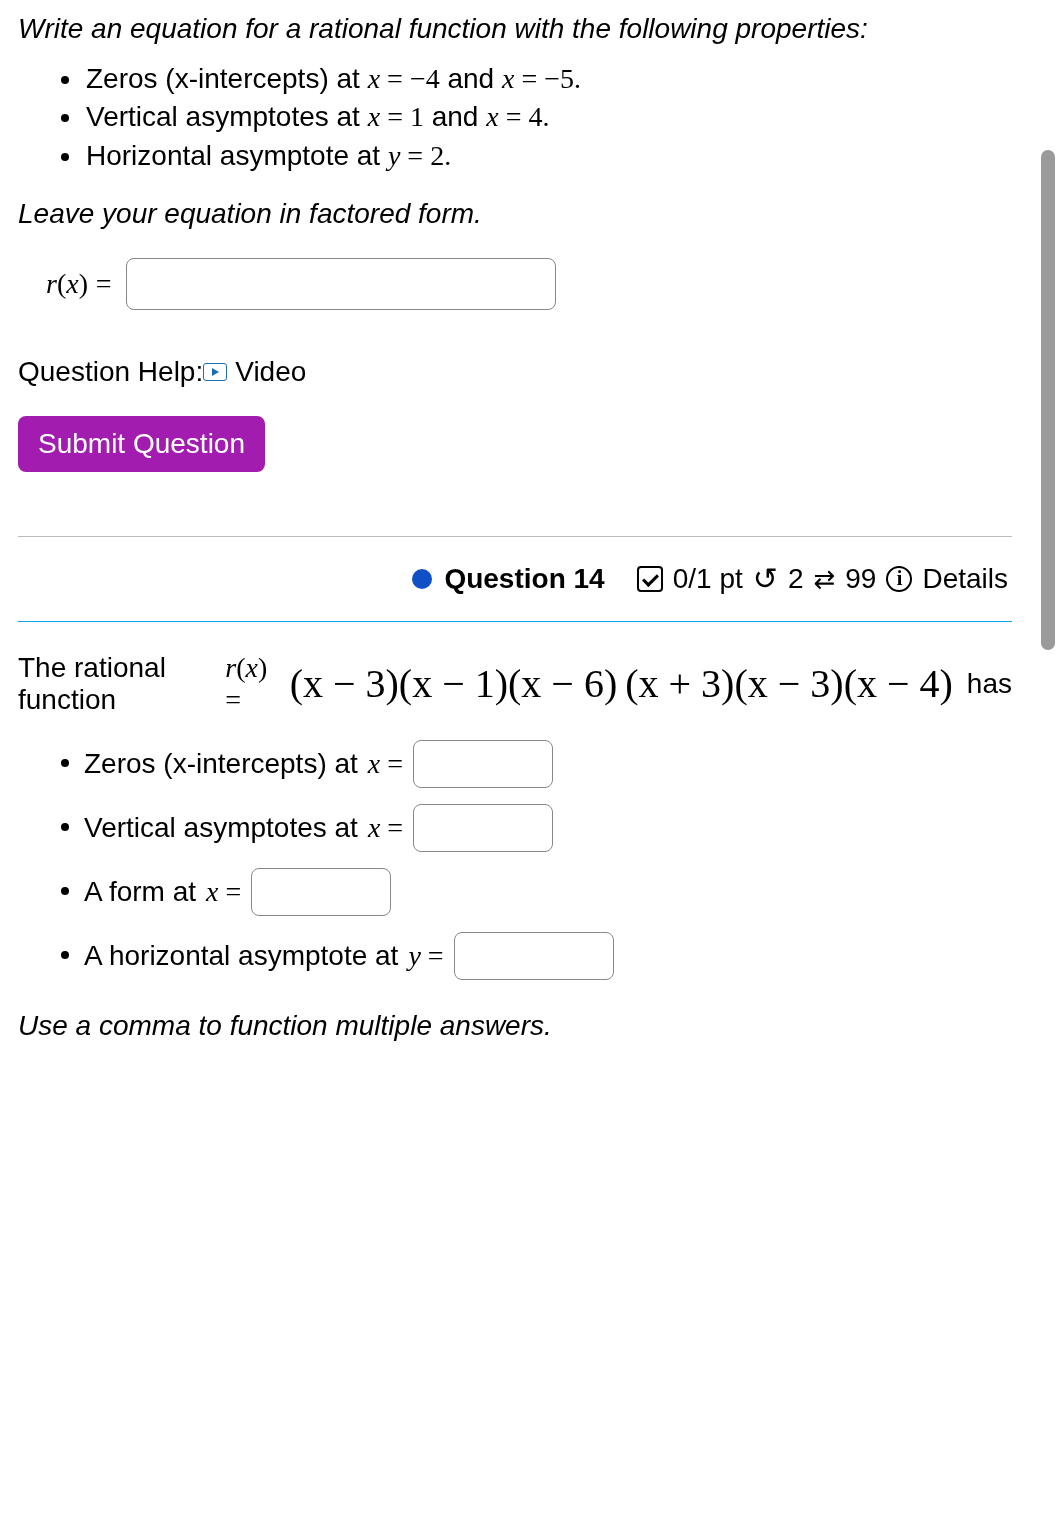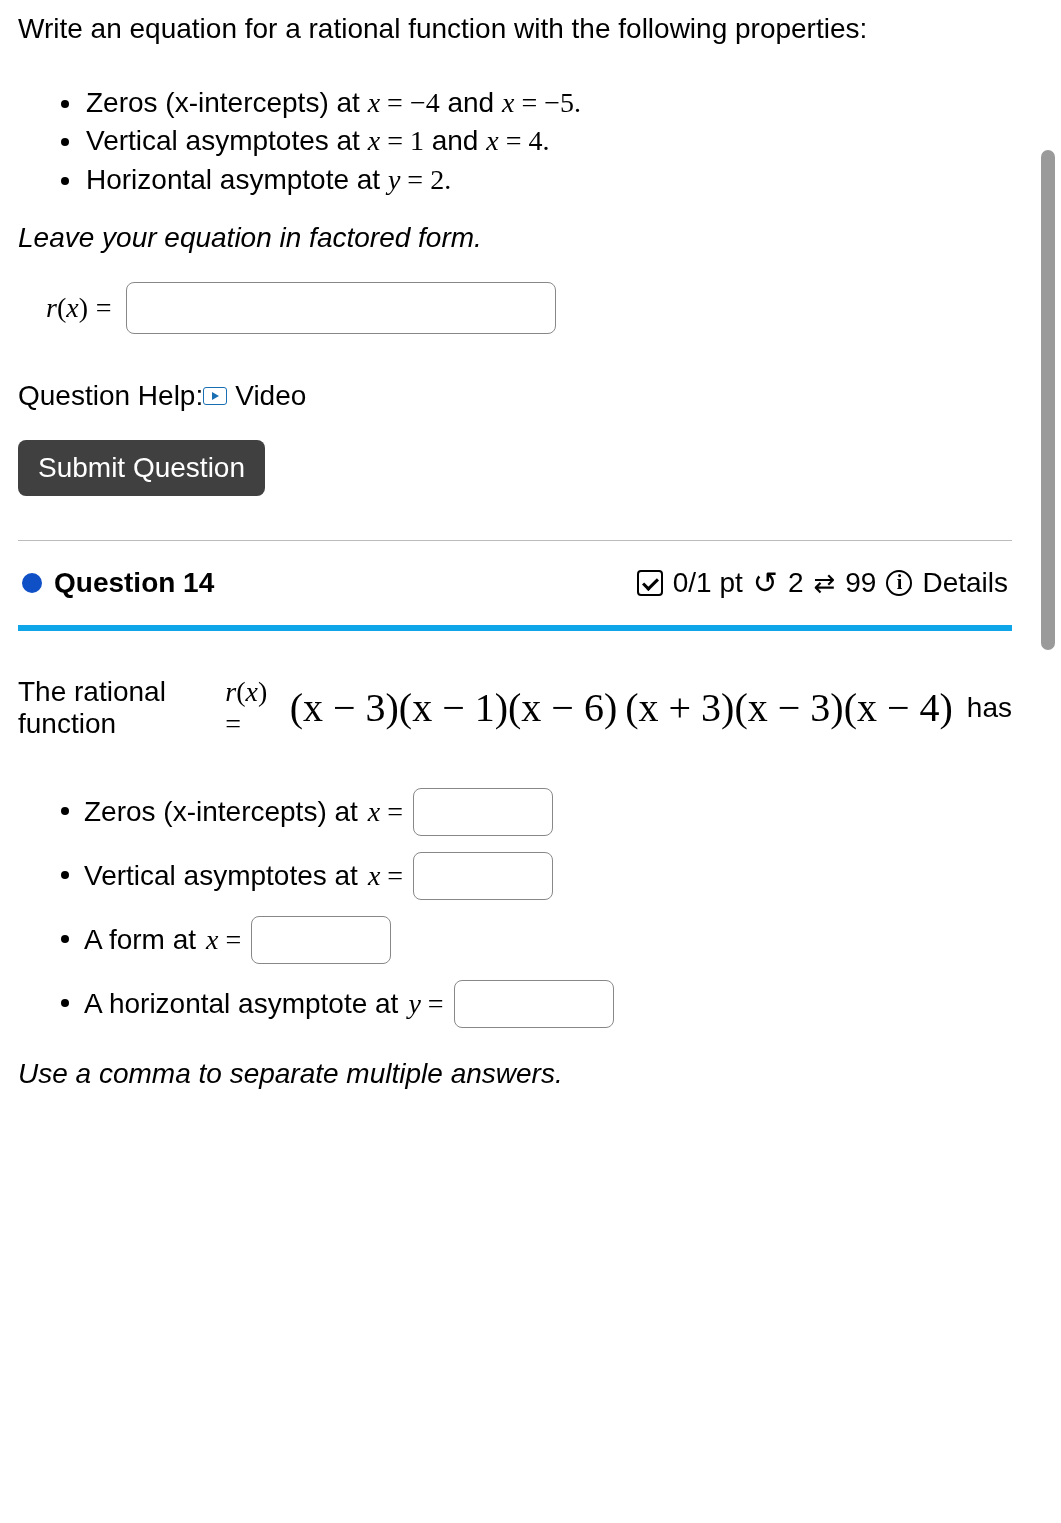--- a/index.html
+++ b/index.html
@@ -9,21 +9,21 @@
     font-family: Arial, Helvetica, sans-serif;
     font-size: 28px;
     color: #000;
     background: #fff;
     width: 1061px;
   }
   .page {
     padding: 10px 18px 10px 18px;
     width: 1030px;
   }
-  .prompt { margin-bottom: 36px; line-height: 1.35; }
+  .prompt { margin-bottom: 12px; line-height: 1.35; font-style: italic; }
   ul.props {
     margin: 4px 0 22px 0;
     padding-left: 66px;
     line-height: 1.38;
   }
   ul.props li { padding-left: 2px; }
   .mi { font-family: 'Times New Roman', Times, serif; font-style: italic; }
   .mn { font-family: 'Times New Roman', Times, serif; }
   .em { font-style: italic; }
   .answer-row {
@@ -60,41 +60,41 @@
   }
   .video-icon::after {
     content: "";
     position: absolute;
     left: 8px; top: 4px;
     border-left: 7px solid #1a6fb3;
     border-top: 4.5px solid transparent;
     border-bottom: 4.5px solid transparent;
   }
   .submit-btn {
-    background: #404040;
+    background: #a21caf;
     color: #fff;
     border: none;
     border-radius: 8px;
     padding: 12px 20px;
     font-size: 28px;
     cursor: pointer;
-    margin-bottom: 44px;
+    margin-bottom: 64px;
   }
   hr.sep {
     border: none;
     border-top: 1px solid #bbb;
     margin: 0 0 0 0;
   }
   .qheader {
     display: flex;
     align-items: center;
-    justify-content: space-between;
+    justify-content: flex-end;
     padding: 26px 4px 26px 4px;
-    border-bottom: 6px solid #0ea5e9;
-    margin-bottom: 45px;
+    border-bottom: 1px solid #0ea5e9;
+    margin-bottom: 30px;
   }
   .qtitle {
     display: flex;
     align-items: center;
     gap: 12px;
     font-weight: bold;
   }
   .dot {
     width: 20px; height: 20px;
     border-radius: 50%;
@@ -112,21 +112,21 @@
   .icon-check::after { content:""; position:absolute; left:4px; top:6px; width:12px; height:6px; border-left:3px solid #000; border-bottom:3px solid #000; transform:rotate(-45deg); }
   .icon-undo { font-size:30px; line-height:1; }
   .icon-retry { font-size:26px; line-height:1; }
   .icon-info { width:26px; height:26px; border:2px solid #000; border-radius:50%; display:inline-flex; align-items:center; justify-content:center; font-family:'Times New Roman',serif; font-size:20px; font-weight:bold; }
   .details-link { cursor:pointer; }
   .frac-row {
     display: flex;
     align-items: center;
     flex-wrap: nowrap;
     gap: 10px;
-    margin-bottom: 40px;
+    margin-bottom: 16px;
   }
   .frac {
     display: inline-flex;
     flex-direction: row;
     align-items: center;
     font-family: 'Times New Roman', Times, serif;
     font-size: 40px;
     line-height: 1.3;
   }
   .frac .num, .frac .den { padding: 0 4px; white-space:nowrap; }
@@ -262,17 +262,17 @@
     </li>
     <li>
       <span class="inline-row">
         <span>A horizontal asymptote at </span>
         <span><span class="mi">y</span><span class="mn"> = </span></span>
         <input type="text" class="smallfield" style="width: 160px; height: 48px;">
       </span>
     </li>
   </ul>
 
-  <div class="em">Use a comma to separate multiple answers.</div>
+  <div class="em">Use a comma to function multiple answers.</div>
 
 </div>
 
 <div class="scrollbar"></div>
 
 </body></html>

